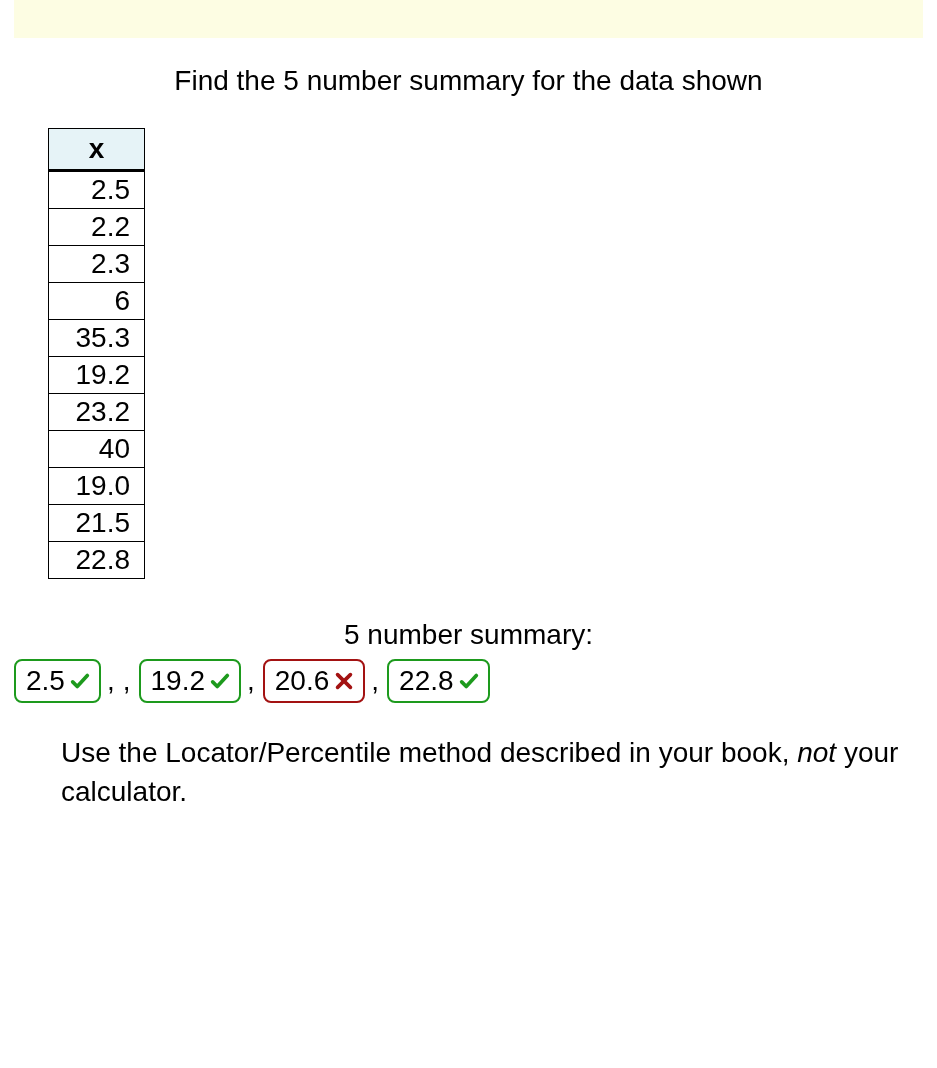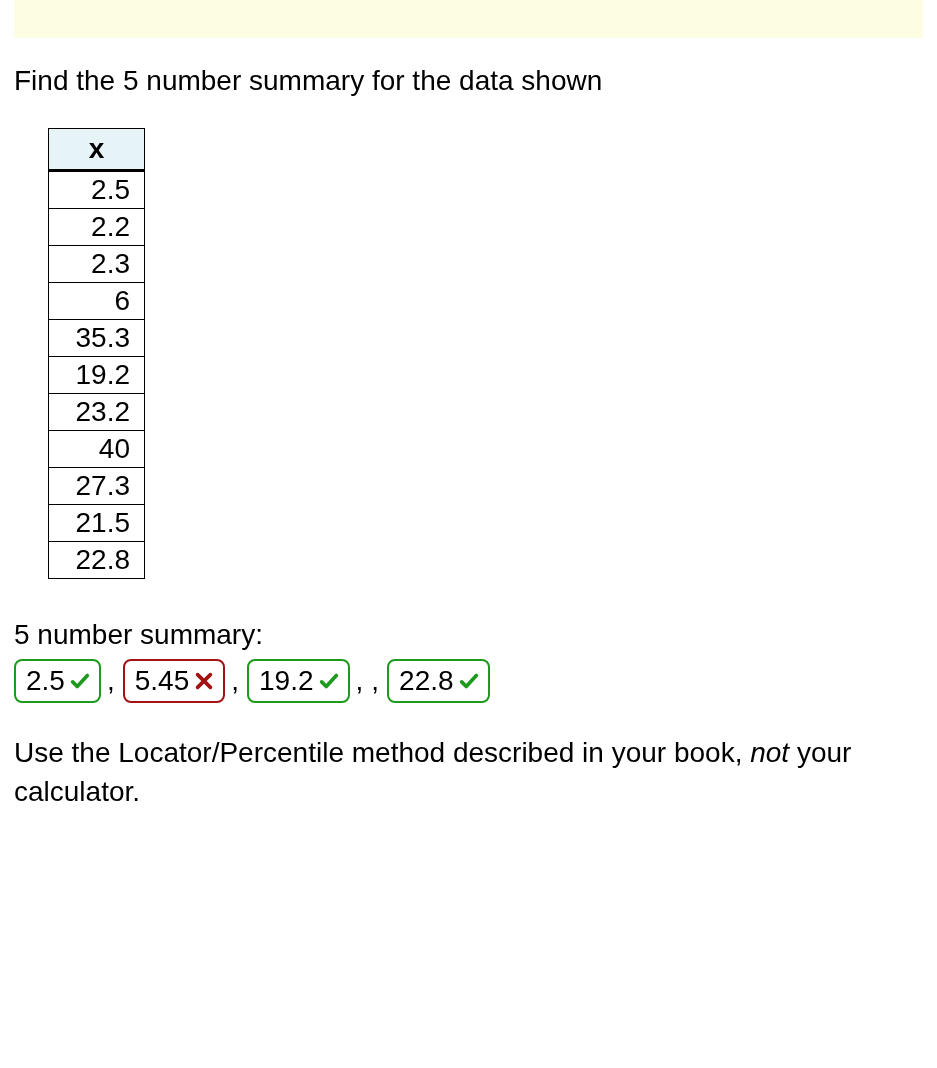--- a/index.html
+++ b/index.html
@@ -13,20 +13,21 @@
   }
   .banner {
     background: #fdfde3;
     height: 38px;
     width: 100%;
     margin-bottom: 24px;
   }
   .prompt {
     margin: 11px 0 28px 0;
     line-height: 1.35;
+    text-align: center;
   }
   table.data {
     border-collapse: collapse;
     margin-left: 34px;
     margin-bottom: 40px;
   }
   table.data th, table.data td {
     border: 1px solid #000;
     padding: 2px 14px 2px 0;
     text-align: right;
@@ -35,20 +36,21 @@
   }
   table.data th {
     text-align: center;
     padding: 4px 0;
     background: #e6f3f7;
     font-family: Arial, sans-serif;
     border-bottom-width: 3px;
   }
   .summary-label {
     margin: 22px 0 8px 0;
+    text-align: center;
   }
   .answer-row {
     display: flex;
     align-items: center;
     flex-wrap: wrap;
     gap: 6px;
     margin-bottom: 30px;
   }
   .answer-box {
     border: 2px solid;
@@ -57,21 +59,21 @@
     display: inline-flex;
     align-items: center;
     gap: 4px;
     font-size: 28px;
   }
   .answer-box.correct { border-color: #1d9a1d; }
   .answer-box.incorrect { border-color: #a31212; }
   .mark-icon { display: inline-flex; }
   .mark-icon svg { width: 22px; height: 22px; }
   .sep { font-size: 28px; padding-right: 2px; }
-  .note { line-height: 1.4; margin-top: 4px; }
+  .note { line-height: 1.4; margin-top: 4px; margin-left: 47px; }
   .note em { font-style: italic; }
 </style>
 </head>
 <body>
 
 <div class="banner"></div>
 
 <div class="prompt">Find the 5 number summary for the data shown</div>
 
 <table class="data">
@@ -99,21 +101,21 @@
       <tr>
         <td>19.2</td>
       </tr>
       <tr>
         <td>23.2</td>
       </tr>
       <tr>
         <td>40</td>
       </tr>
       <tr>
-        <td>27.3</td>
+        <td>19.0</td>
       </tr>
       <tr>
         <td>21.5</td>
       </tr>
       <tr>
         <td>22.8</td>
       </tr>
     </tbody>
 </table>
 
@@ -122,38 +124,38 @@
 <div class="answer-row" id="answer-row">
     <span class="answer-box correct">
       <span>2.5</span>
       <span class="mark-icon">
         <svg viewBox="0 0 24 24">
           <path fill="none" stroke="#1d9a1d" stroke-width="4" stroke-linecap="round" stroke-linejoin="round" d="M4 13 L9 18 L20 6"></path>
         </svg>
       </span>
     </span>
     <span class="sep">,</span>
-    <span class="answer-box incorrect">
-      <span>5.45</span>
-      <span class="mark-icon">
-        <svg viewBox="0 0 24 24">
-          <path fill="none" stroke="#a31212" stroke-width="4" stroke-linecap="round" d="M5 5 L19 19 M19 5 L5 19"></path>
-        </svg>
-      </span>
-    </span>
     <span class="sep">,</span>
     <span class="answer-box correct">
       <span>19.2</span>
       <span class="mark-icon">
         <svg viewBox="0 0 24 24">
           <path fill="none" stroke="#1d9a1d" stroke-width="4" stroke-linecap="round" stroke-linejoin="round" d="M4 13 L9 18 L20 6"></path>
         </svg>
       </span>
     </span>
     <span class="sep">,</span>
+    <span class="answer-box incorrect">
+      <span>20.6</span>
+      <span class="mark-icon">
+        <svg viewBox="0 0 24 24">
+          <path fill="none" stroke="#a31212" stroke-width="4" stroke-linecap="round" d="M5 5 L19 19 M19 5 L5 19"></path>
+        </svg>
+      </span>
+    </span>
     <span class="sep">,</span>
     <span class="answer-box correct">
       <span>22.8</span>
       <span class="mark-icon">
         <svg viewBox="0 0 24 24">
           <path fill="none" stroke="#1d9a1d" stroke-width="4" stroke-linecap="round" stroke-linejoin="round" d="M4 13 L9 18 L20 6"></path>
         </svg>
       </span>
     </span>
   </div>

